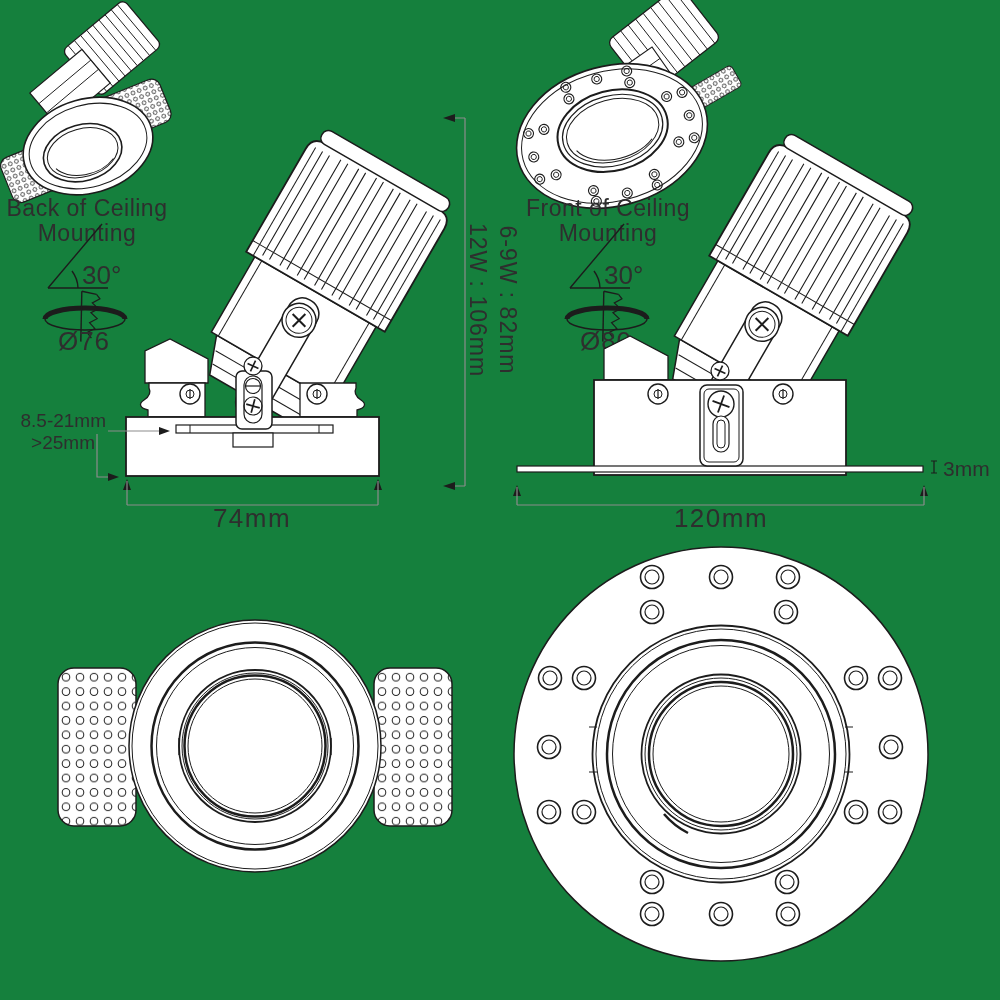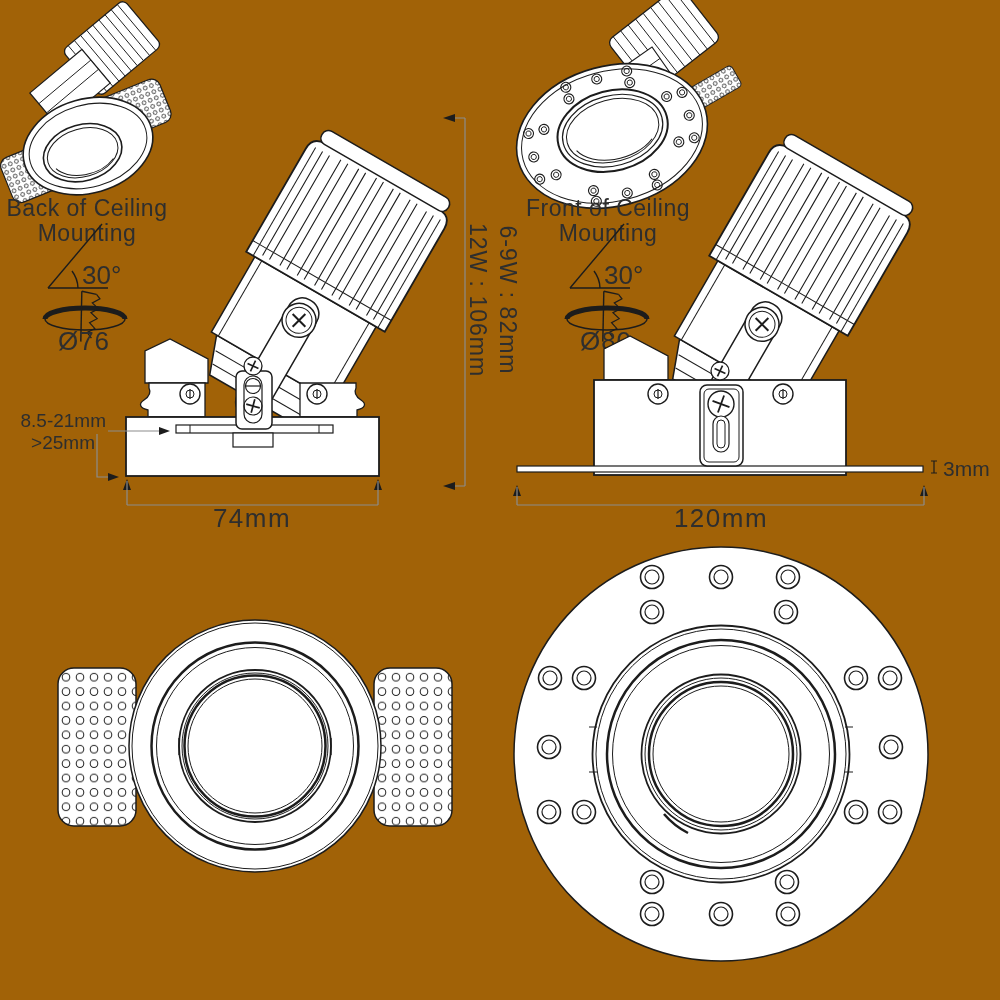--- a/index.html
+++ b/index.html
@@ -1,16 +1,16 @@
 <!DOCTYPE html>
 <html><head>
 <meta charset="utf-8">
 <style>
   html,body{margin:0;padding:0;background:#fff;}
-  .canvas{position:relative;width:1000px;height:1000px;background:#a16207;overflow:hidden;
+  .canvas{position:relative;width:1000px;height:1000px;background:#15803d;overflow:hidden;
           font-family:"Liberation Sans", sans-serif;}
   svg{display:block}
   text{stroke:none;fill:#2e2e2e;font-family:"Liberation Sans", sans-serif;}
   .cap{font-size:23px;letter-spacing:.5px;}
   .dim{font-size:26px;letter-spacing:1.5px;}
   .dimv{font-size:23px;letter-spacing:1px;}
   .ang{font-size:26px;}
   .dia{font-size:26px;letter-spacing:1px;}
   .sml{font-size:19px;}
   .thk{font-size:21px;}

